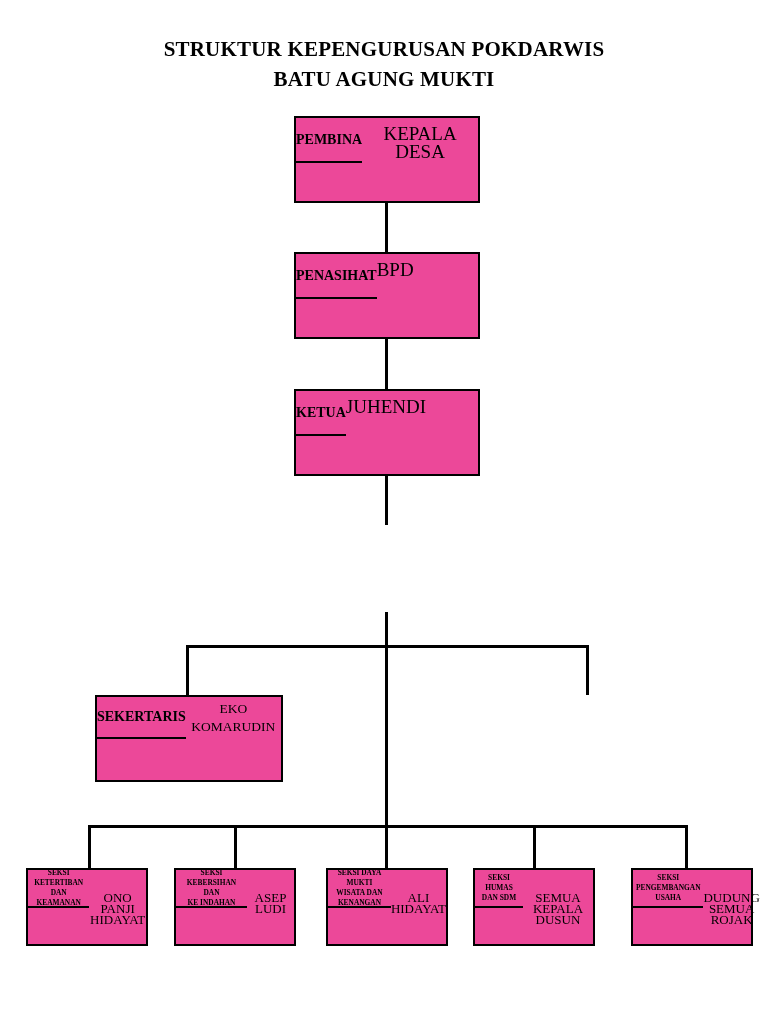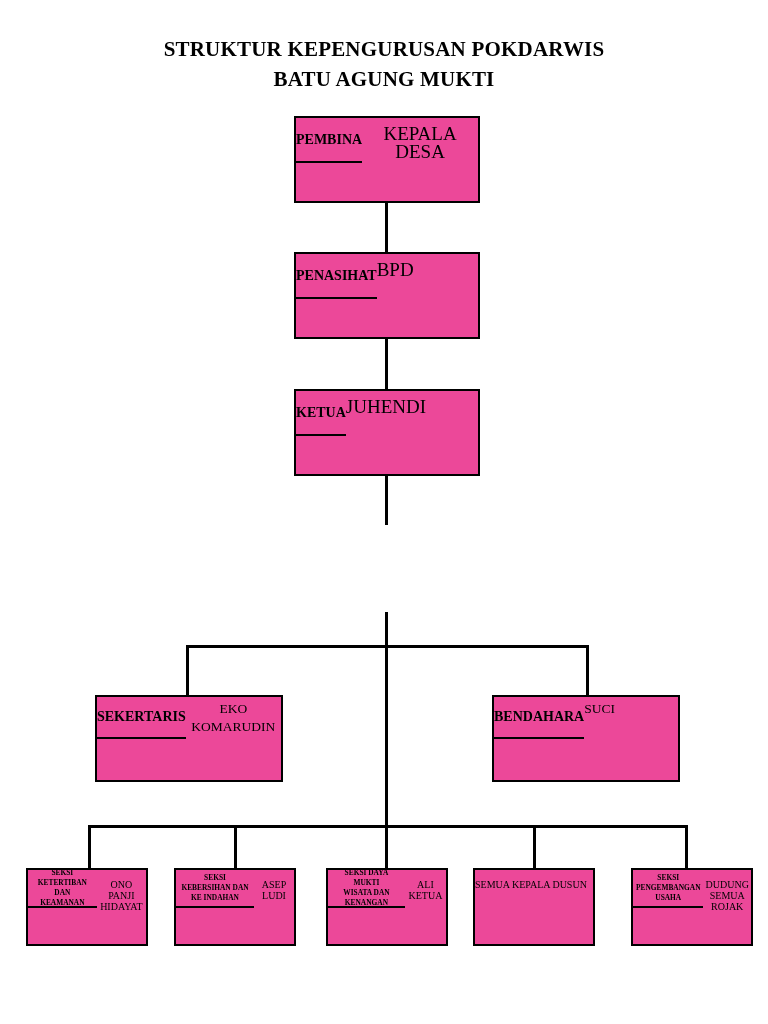--- a/index.html
+++ b/index.html
@@ -105,23 +105,23 @@
     height: 78px;
     top: 868px;
   }
   .node.level-seksi .node-title {
     height: 38px;
     font-size: 7.4px;
     line-height: 10px;
     padding: 0 3px;
   }
   .node.level-seksi .node-name {
-    font-size: 10px;
+    font-size: 13px;
     line-height: 11px;
-    padding-top: 9px;
+    padding-top: 22px;
   }
   #node-seksi-0 { left: 26px; }
   #node-seksi-1 { left: 174px; }
   #node-seksi-2 { left: 326px; width: 122px; }
   #node-seksi-3 { left: 473px; }
   #node-seksi-4 { left: 631px; }
 
   
   .vline {
     position: absolute;
@@ -174,45 +174,42 @@
     <div class="node-title">KETUA</div>
     <div class="node-name">JUHENDI</div>
   </div>
 
 
   <div class="node level-mid" id="node-sekertaris">
     <div class="node-title">SEKERTARIS</div>
     <div class="node-name">EKO KOMARUDIN</div>
   </div>
 
-  <div class="node level-mid" id="node-bendahara">
-    <div class="node-title">BENDAHARA</div>
-    <div class="node-name">SUCI</div>
-  </div>
 
   <div class="node level-seksi" id="node-seksi-0">
     <div class="node-title">SEKSI KETERTIBAN DAN
 KEAMANAN</div>
     <div class="node-name">ONO
 PANJI  HIDAYAT</div>
   </div>
 
   <div class="node level-seksi" id="node-seksi-1">
     <div class="node-title">SEKSI KEBERSIHAN DAN
 KE INDAHAN</div>
     <div class="node-name">ASEP LUDI</div>
   </div>
 
   <div class="node level-seksi" id="node-seksi-2">
     <div class="node-title">SEKSI DAYA MUKTI
 WISATA DAN KENANGAN</div>
-    <div class="node-name">ALI KETUA</div>
+    <div class="node-name">ALI HIDAYAT</div>
   </div>
 
   <div class="node level-seksi" id="node-seksi-3">
+    <div class="node-title">SEKSI HUMAS DAN SDM</div>
     <div class="node-name">SEMUA KEPALA DUSUN</div>
   </div>
 
   <div class="node level-seksi" id="node-seksi-4">
     <div class="node-title">SEKSI PENGEMBANGAN
 USAHA</div>
     <div class="node-name">DUDUNG SEMUA ROJAK</div>
   </div>
 
 </div>

